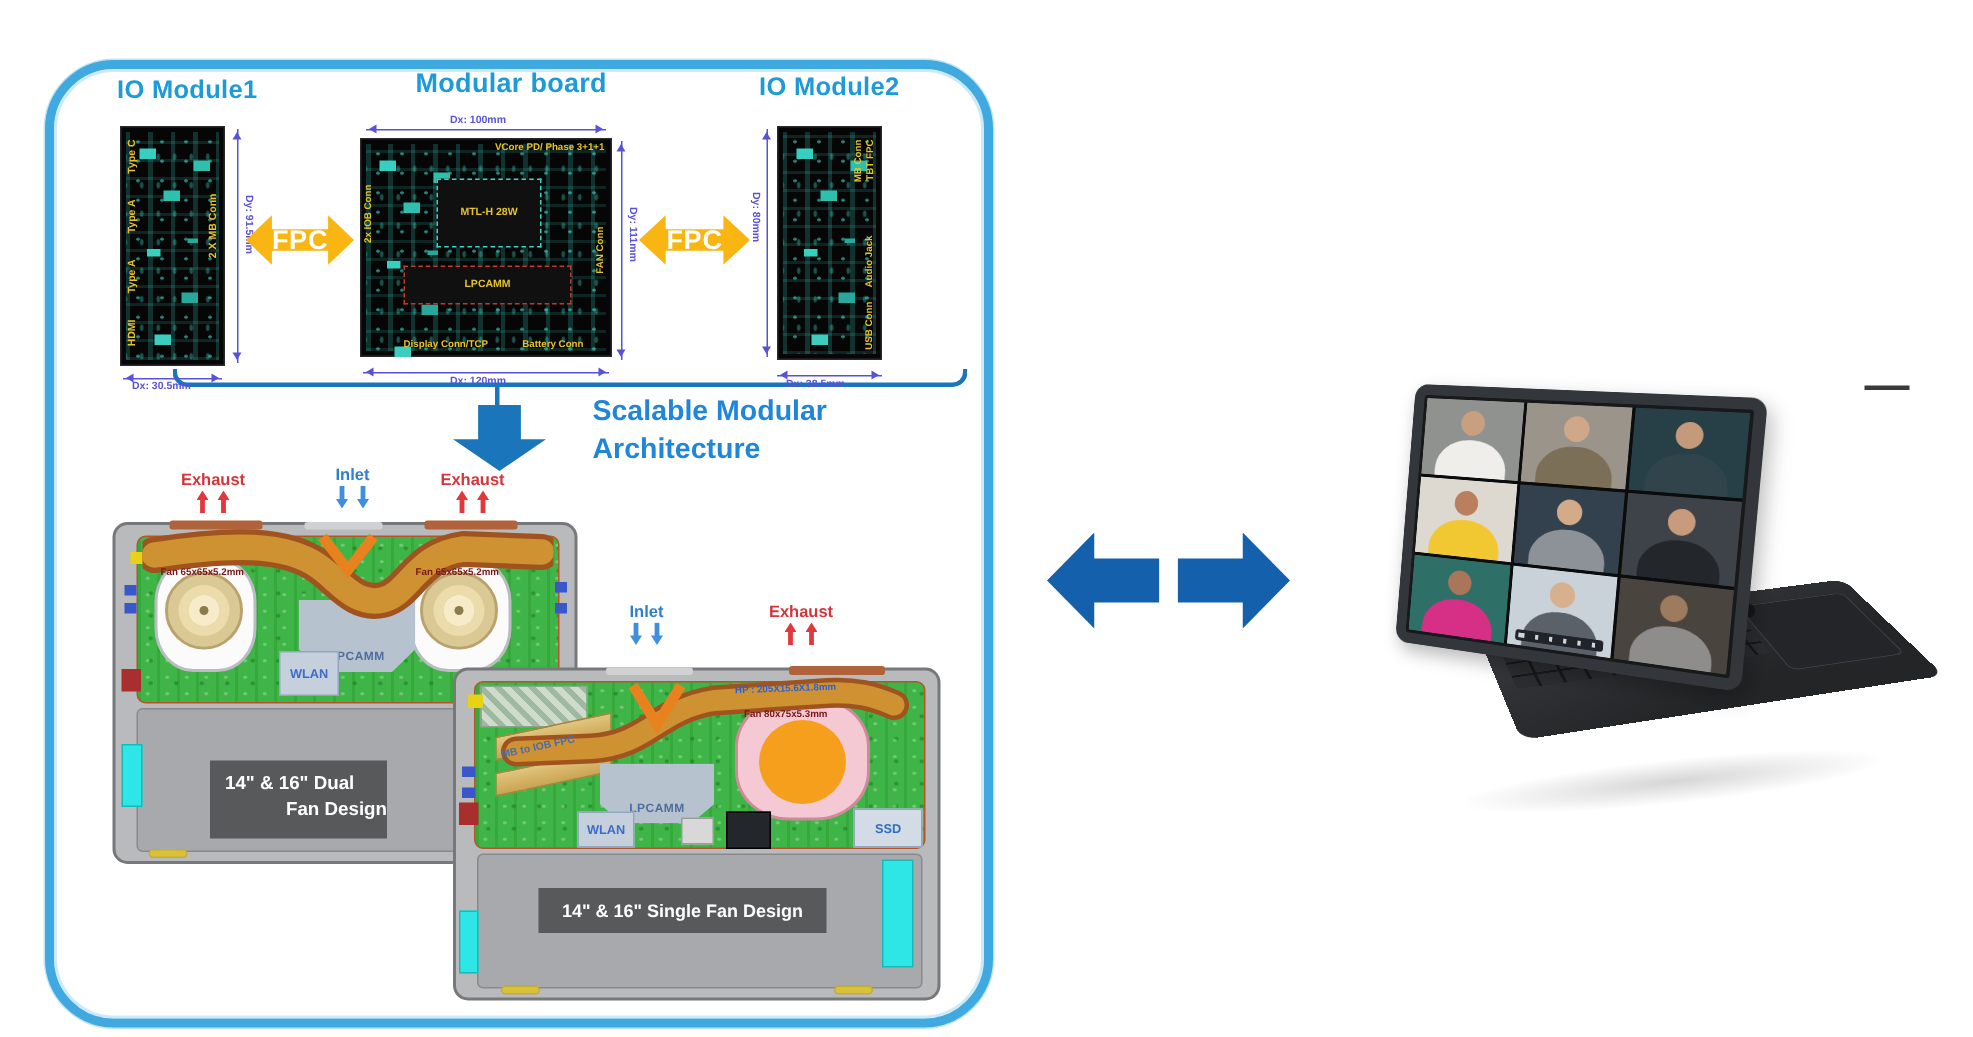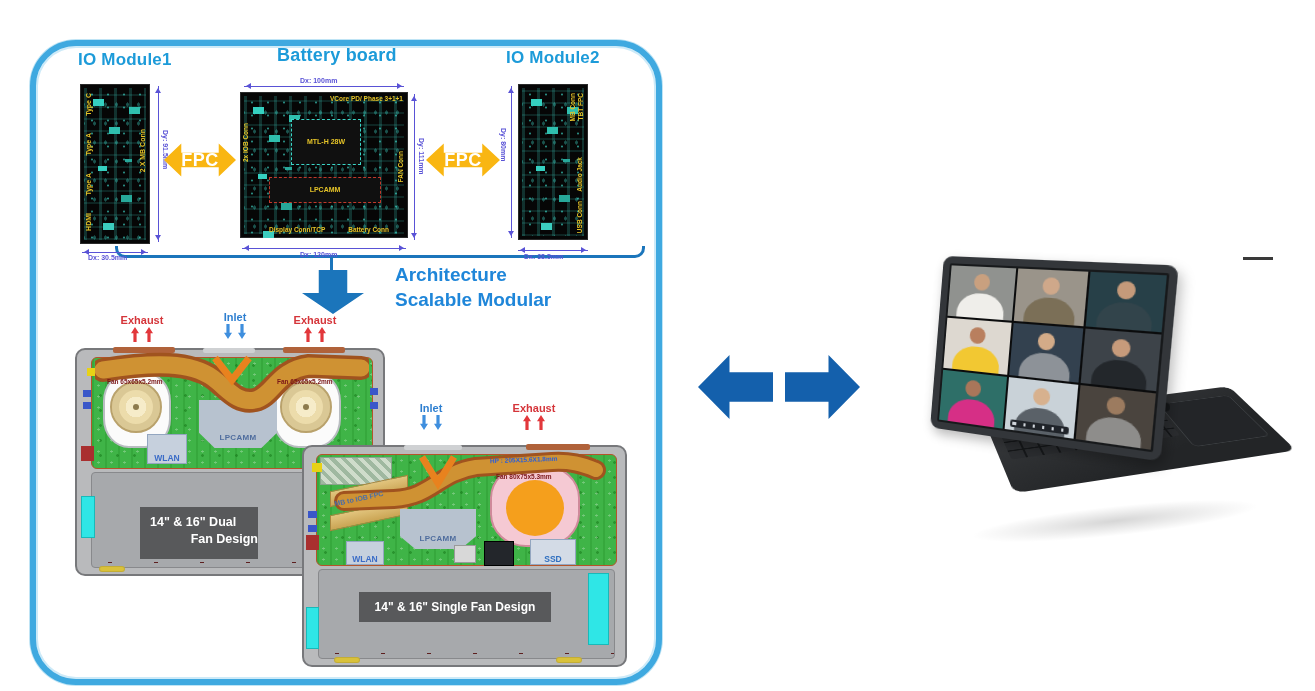--- a/index.html
+++ b/index.html
@@ -92,21 +92,21 @@
               background:radial-gradient(circle, #f6ecc9 0 30%, #ecdcab 30% 100%); border:2px solid #b9a26c;
               box-shadow: inset 0 0 0 7px rgba(185,162,108,.35); }
   .fanwheel::after { content:""; position:absolute; left:50%; top:50%; width:6px; height:6px; margin:-3px;
               border-radius:50%; background:#8d7b4e; }
   .fanlabel { position:absolute; color:#7A1518; font-size:6.5px; font-weight:bold; z-index:5; white-space:nowrap; }
 
   .mod { position:absolute; background:#b7c2cf; display:flex; align-items:flex-end; justify-content:center;
          clip-path:polygon(0 0,100% 0,100% 68%,80% 100%,20% 100%,0 68%); }
   .mod span { color:#4F6D9E; font-weight:bold; font-size:8px; padding-bottom:6px; letter-spacing:.3px; }
 
-  .smallbox { position:absolute; background:#c6d0dd; border:1px solid #93a6c0; display:flex; align-items:flex-end; justify-content:center; }
+  .smallbox { position:absolute; background:#c6d0dd; border:1px solid #93a6c0; display:flex; align-items:center; justify-content:center;margin-left:39px; }
   .smallbox span { font-weight:bold; font-size:8.5px; color:#3B6CC7; }
 
   .battery { position:absolute; background:#a7a9ac; border:1.5px solid #88898c; border-radius:4px; }
   .plate { position:absolute; background:#58595B; color:#fff; font-weight:bold; }
   .plate-dual { left:48px; top:34px; width:118px; height:52px; font-size:12.5px; line-height:1.35; padding:7px 0 0 10px; }
   .plate-single { left:40px; top:22px; width:192px; height:30px; font-size:12px; display:flex; align-items:center; justify-content:center; white-space:nowrap; }
 
   .screwrow { position:absolute; height:5px;
      background-image:radial-gradient(#5d1f1f 1.5px, transparent 2px); background-size:46px 5px; }
   .cyan { position:absolute; background:#2FE6E6; border:1px solid #18B9B9; }
@@ -165,21 +165,21 @@
   .dash-mark { position:absolute; left:1243px; top:257px; width:30px; height:3px; background:#3a3a3a; }
 </style>
 </head>
 <body>
 
 <div class="canvas">
 
   <div class="panel"></div>
 
   <div class="hdr hdr-io1">IO Module1</div>
-  <div class="hdr hdr-mb">Battery board</div>
+  <div class="hdr hdr-mb">Modular board</div>
   <div class="hdr hdr-io2">IO Module2</div>
 
   <div class="pcb pcb-io1">
     <span class="ylab vert" style="left:4px; top:8px;">Type C</span>
     <span class="ylab vert" style="left:4px; top:48px;">Type A</span>
     <span class="ylab vert" style="left:4px; top:88px;">Type A</span>
     <span class="ylab vert" style="left:4px; top:128px;">HDMI</span>
     <span class="ylab vert" style="right:3px; top:44px;">2 X MB Conn</span>
   </div>
   <div class="dim v" style="left:158px; top:86px; height:156px;"></div>
@@ -223,22 +223,22 @@
   </div>
   <div class="dim v" style="left:511px; top:86px; height:152px;"></div>
   <span class="dimlabel vert" style="left:500px; top:128px;">Dy: 80mm</span>
   <div class="dim h" style="left:518px; top:250px; width:70px;"></div>
   <span class="dimlabel" style="left:524px; top:253px;">Dx: 38.5mm</span>
 
   <div class="bracket"></div>
   <div class="bracket-nub"></div>
   <div class="big-down-arrow"></div>
   <div class="caption">
+    <span style="display:block;">Scalable Modular</span>
     <span style="display:block;">Architecture</span>
-    <span style="display:block;">Scalable Modular</span>
   </div>
 
   <div class="flow" style="left:110px; top:314px; width:64px;">
     <span class="fl red">Exhaust</span>
     <span class="arr"><i class="up"></i><i class="up"></i></span>
   </div>
   <div class="flow" style="left:203px; top:311px; width:64px;">
     <span class="fl blue">Inlet</span>
     <span class="arr"><i class="dn"></i><i class="dn"></i></span>
   </div>

